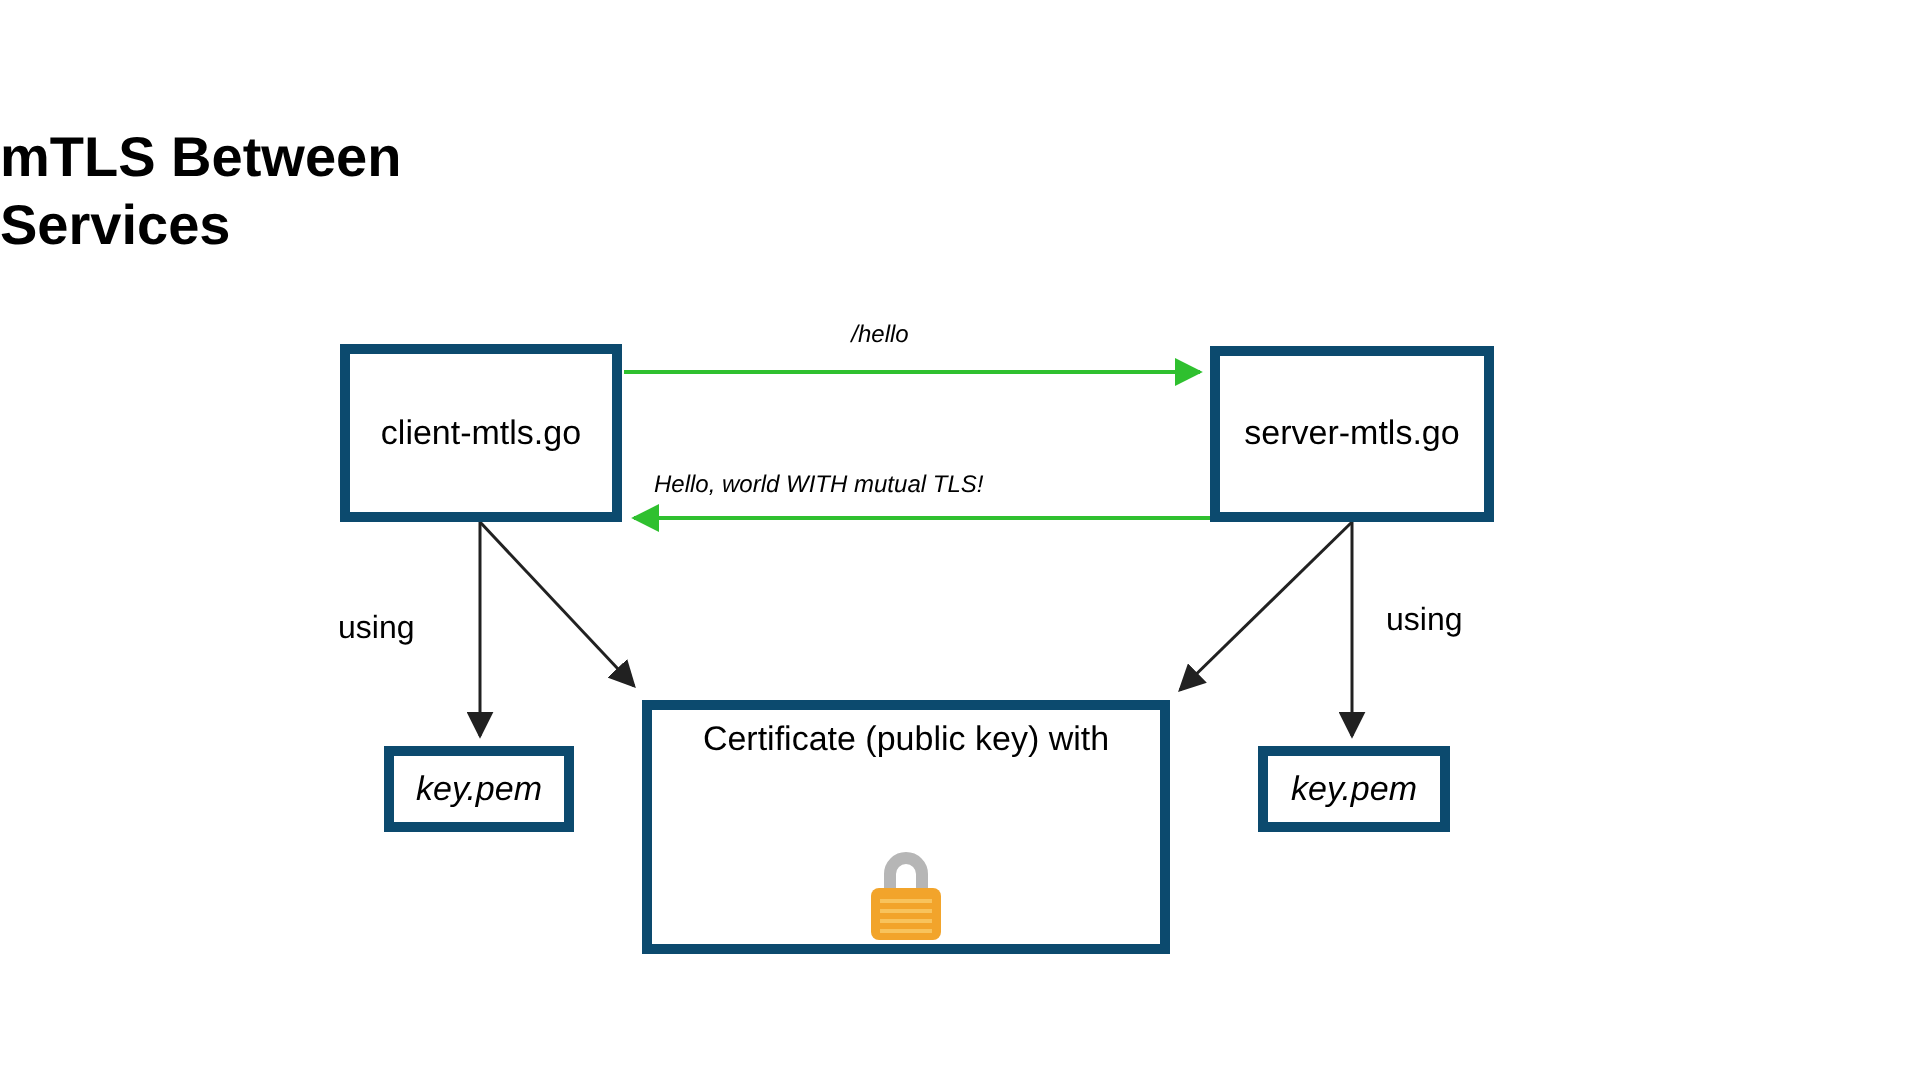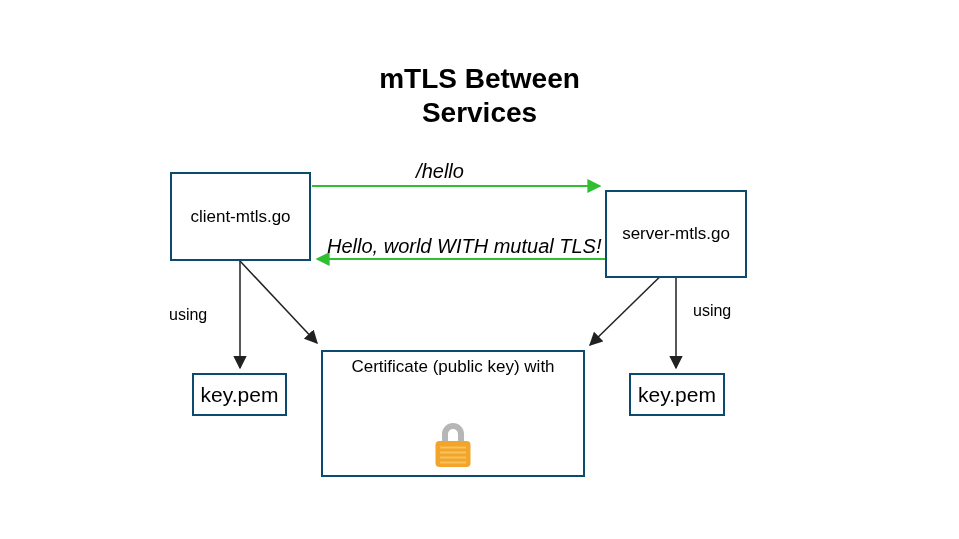--- a/index.html
+++ b/index.html
@@ -16,49 +16,48 @@
     position: absolute;
     left: 0; top: 0;
     width: 959px; height: 539px;
     pointer-events: none;
   }
   .title {
     position: absolute;
     top: 62px;
     left: 0;
     width: 100%;
-    text-align: center;
     font-size: 28px;
     font-weight: bold;
     line-height: 34px;
     white-space: pre-line;
   }
   .box {
     position: absolute;
-    border: 2px solid #0c4a6e;
+    border: 5px solid #0c4a6e;
     background: #ffffff;
     box-sizing: border-box;
     display: flex;
     align-items: center;
     justify-content: center;
     font-size: 17px;
   }
   .client-box { left: 170px; top: 172px; width: 141px; height: 89px; }
-  .server-box { left: 605px; top: 190px; width: 142px; height: 88px; }
-  .key-box { font-size: 21px; }
+  .server-box { left: 605px; top: 173px; width: 142px; height: 88px; }
+  .key-box { font-style: italic; font-size: 17px; }
   .key-box-left  { left: 192px; top: 373px; width: 95px; height: 43px; }
   .key-box-right { left: 629px; top: 373px; width: 96px; height: 43px; }
   .cert-box {
     left: 321px; top: 350px; width: 264px; height: 127px;
     display: block;
     text-align: center;
     padding-top: 4px;
   }
   .cert-line { font-size: 17px; line-height: 22px; }
-  .lbl { position: absolute; font-size: 20px; }
+  .lbl { position: absolute; font-size: 12px; }
   .lbl-italic { font-style: italic; }
   .lbl-hello    { top: 160px; left: 312px; width: 256px; text-align: center; }
   .lbl-response { top: 235px; left: 327px; width: 293px; text-align: left; }
   .lbl-using-left  { top: 306px; left: 169px; font-size: 16px; }
   .lbl-using-right { top: 302px; left: 693px; font-size: 16px; }
   .lock-wrap {
     position: absolute;
     left: 50%;
     top: 68px;
     transform: translateX(-50%);

